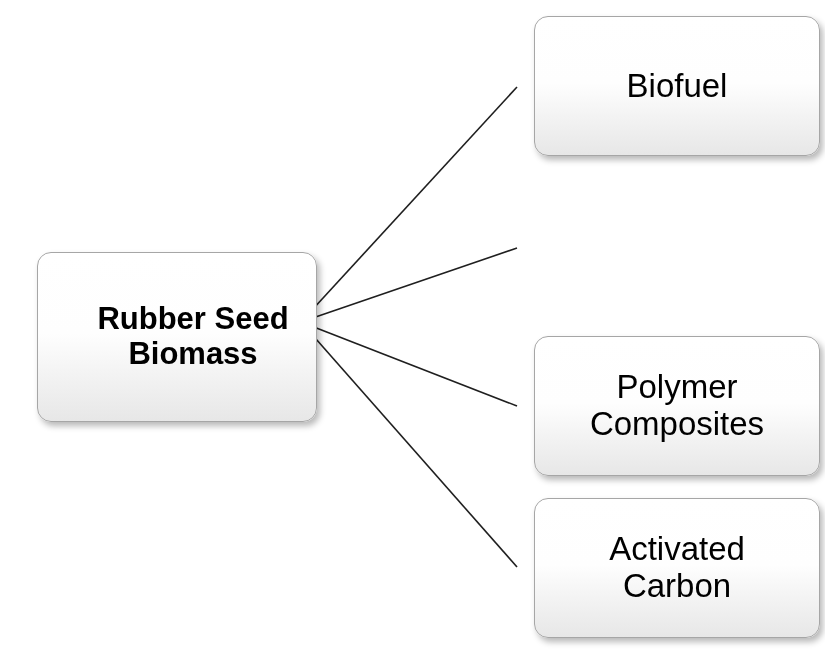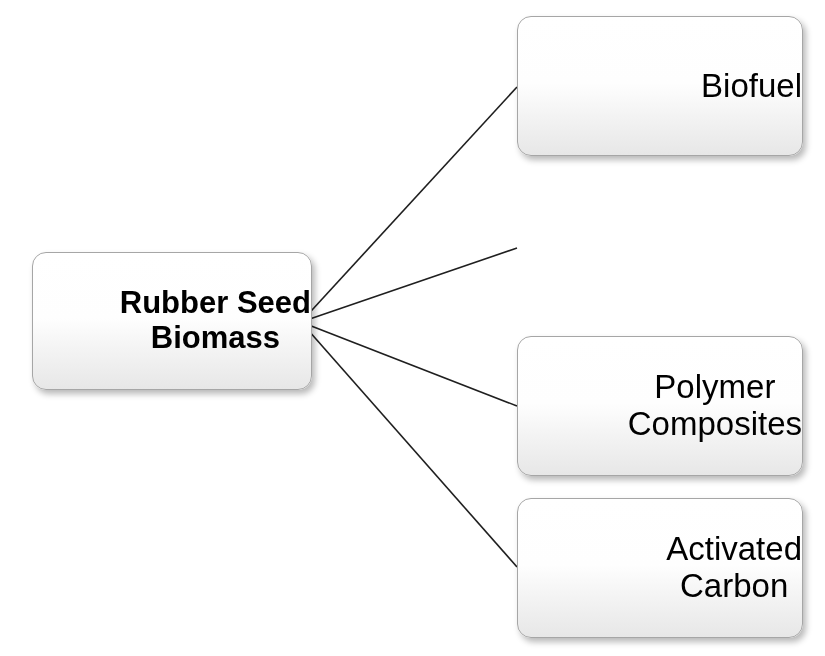--- a/index.html
+++ b/index.html
@@ -25,33 +25,34 @@
   }
   .node {
     position: absolute;
     box-sizing: border-box;
     border: 1.5px solid #a6a6a6;
     border-radius: 14px;
     background: linear-gradient(180deg, #ffffff 0%, #fefefe 48%, #f3f3f3 72%, #e7e7e7 100%);
     box-shadow: 3px 4px 6px rgba(0,0,0,0.28);
     display: flex;
     align-items: center;
-    justify-content: flex-end;
+    justify-content: center;
     text-align: center;
+    margin-left: 17px;
   }
   .node-label {
     color: #000000;
     white-space: pre-line;
     line-height: 1.12;
   }
   .root-node {
-    left: 32px;
+    left: 20px;
     top: 252px;
     width: 280px;
-    height: 138px;
+    height: 170px;
     padding-left: 32px;
   }
   .root-node .node-label {
     font-size: 31px;
     font-weight: bold;
   }
   .leaf-node {
     left: 517px;
     width: 286px;
     height: 140px;

